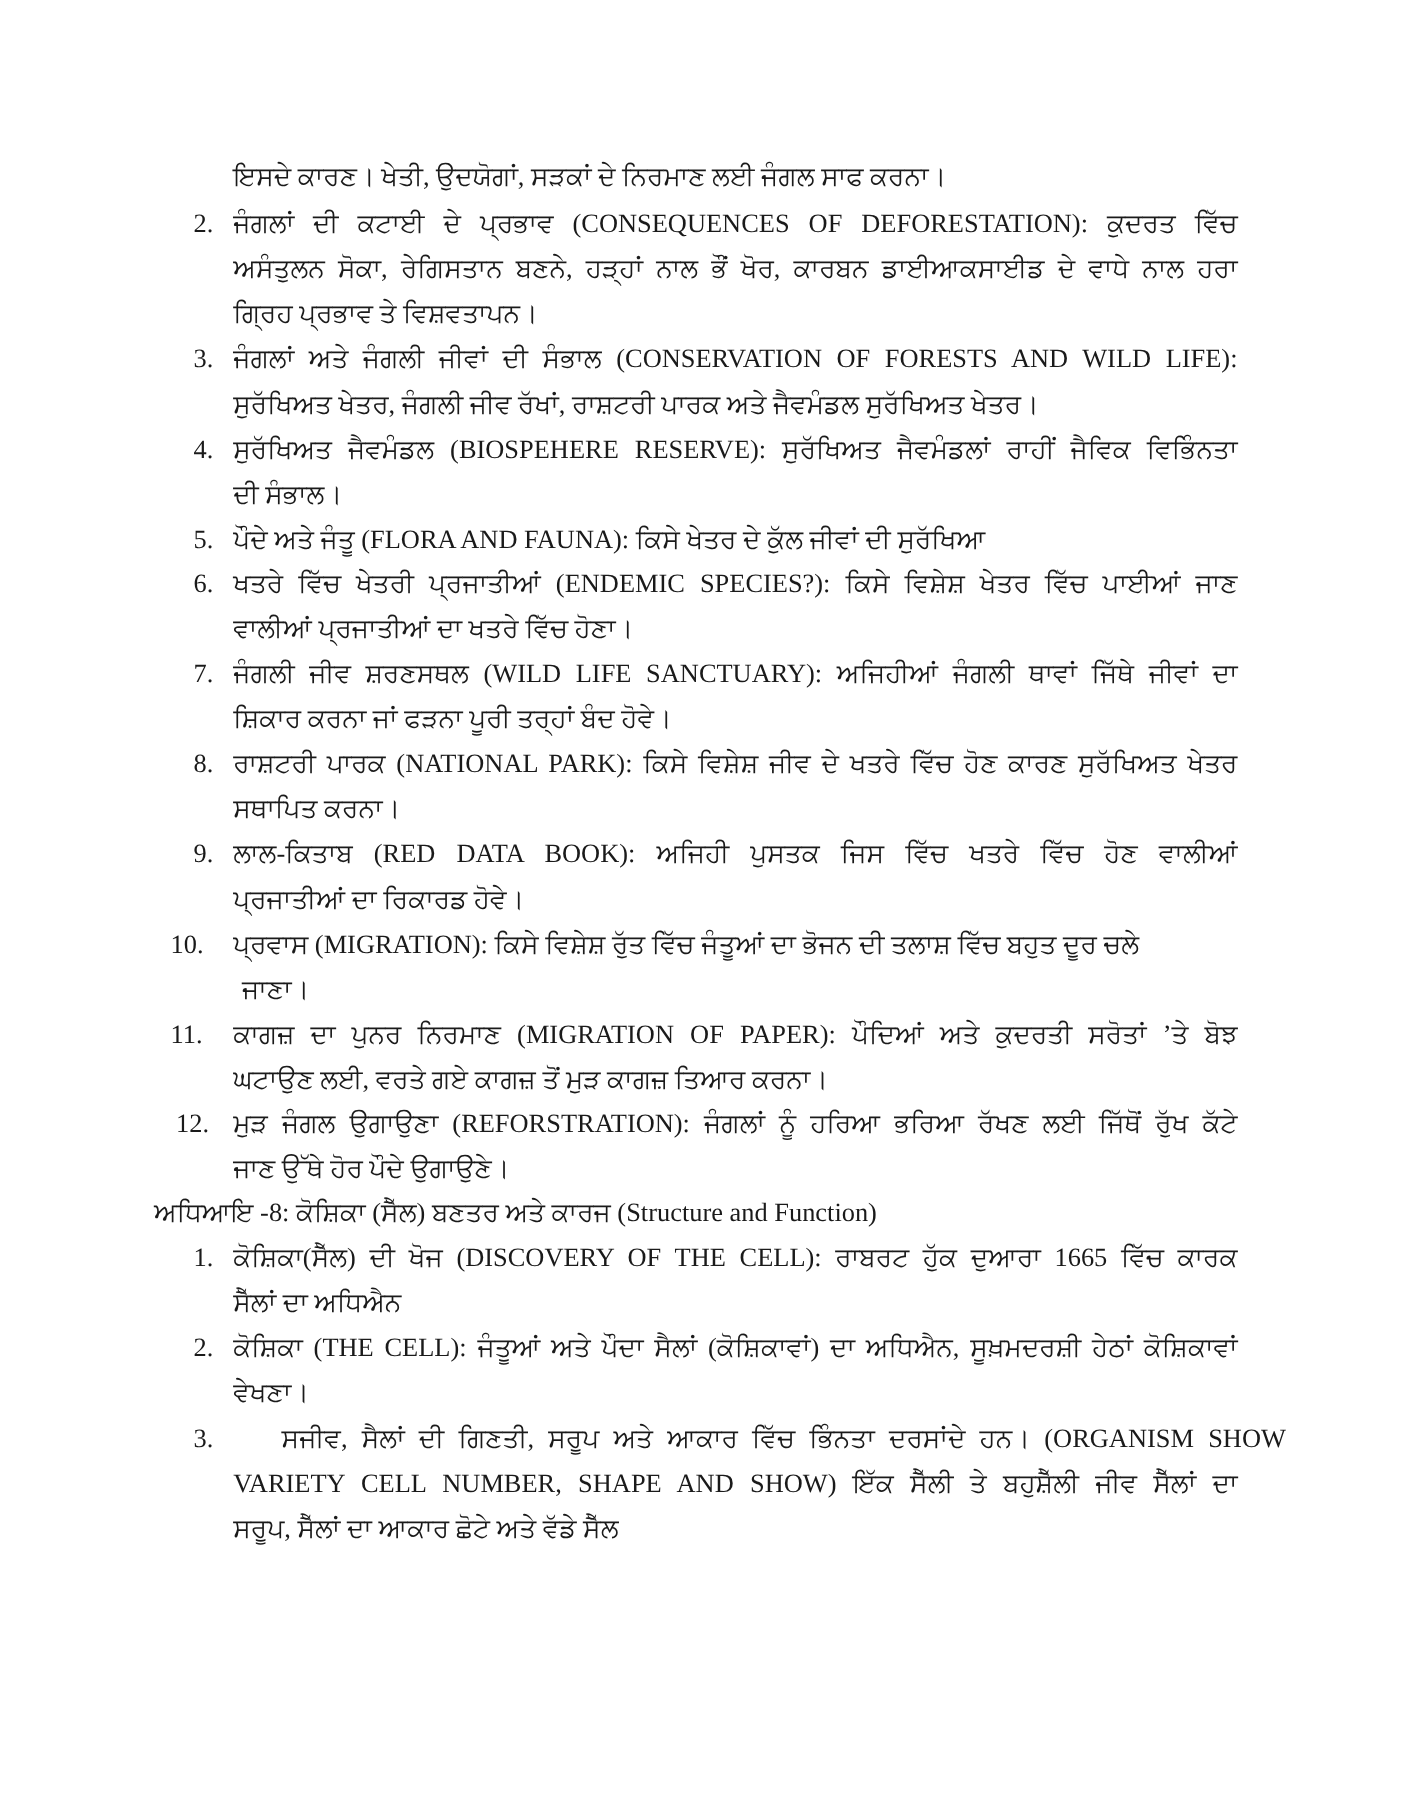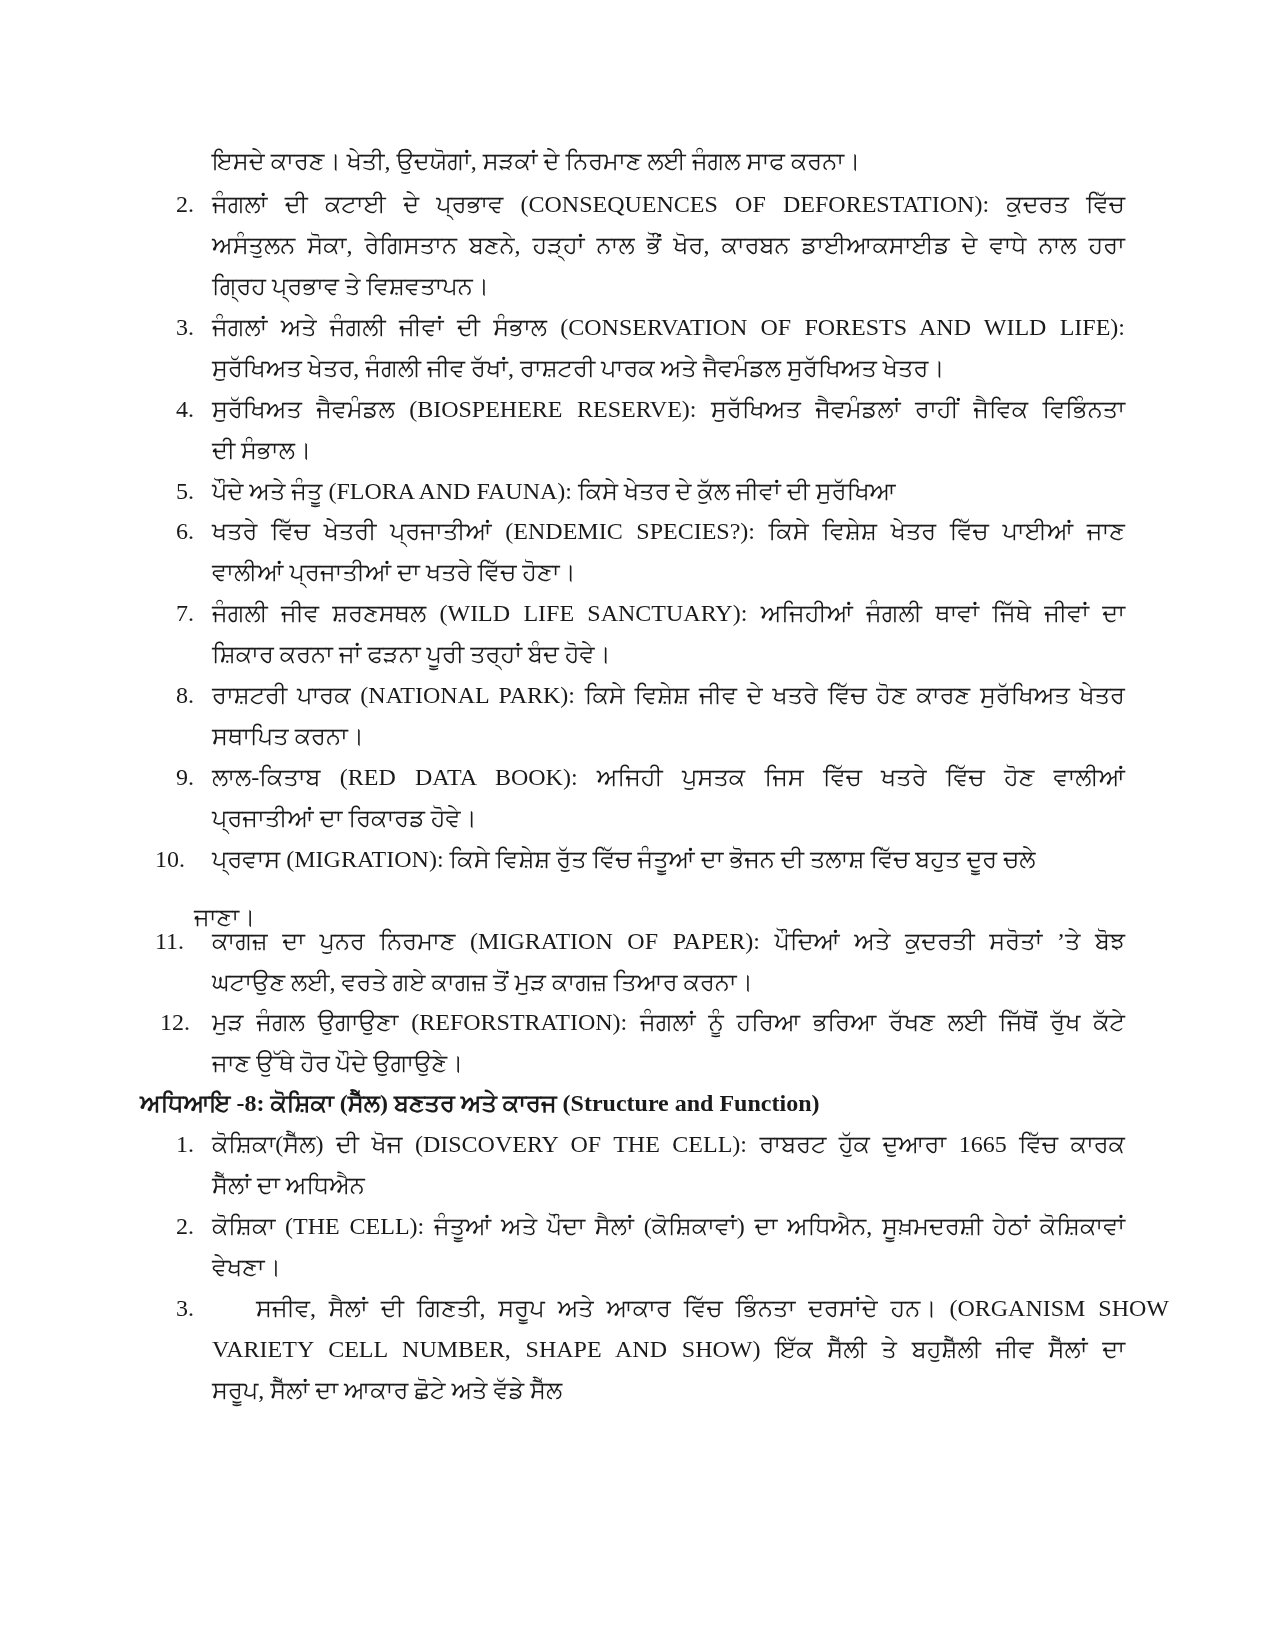--- a/index.html
+++ b/index.html
@@ -8,21 +8,21 @@
   .line {
     position: absolute;
     font-family: "Liberation Serif", "DejaVu Serif", serif;
     font-size: 24px;
     line-height: 30px;
     white-space: nowrap;
     color: #1a1a1a;
   }
   .just { text-align: justify; text-align-last: justify; }
   .num { position: absolute; font-family: "Liberation Serif", serif; font-size: 24px; line-height: 30px; }
-  .heading { font-weight: bold; text-align: right; }
+  .heading { font-weight: normal; text-align: right; }
 </style>
 </head>
 <body>
 
 <div class="page">
 
   <div class="line" style="left:212px; top:146px;">ਇਸਦੇ ਕਾਰਣ। ਖੇਤੀ, ਉਦਯੋਗਾਂ, ਸੜਕਾਂ ਦੇ ਨਿਰਮਾਣ ਲਈ ਜੰਗਲ ਸਾਫ ਕਰਨਾ।</div>
 
   <div class="num" style="left:176px; top:189px;">2.</div>
   <div class="line just" style="left:212px; top:189px; width:913px;">ਜੰਗਲਾਂ ਦੀ ਕਟਾਈ ਦੇ ਪ੍ਰਭਾਵ (CONSEQUENCES OF DEFORESTATION): ਕੁਦਰਤ ਵਿੱਚ</div>
@@ -51,21 +51,21 @@
   <div class="num" style="left:176px; top:680px;">8.</div>
   <div class="line just" style="left:212px; top:680px; width:913px;">ਰਾਸ਼ਟਰੀ ਪਾਰਕ (NATIONAL PARK): ਕਿਸੇ ਵਿਸ਼ੇਸ਼ ਜੀਵ ਦੇ ਖਤਰੇ ਵਿੱਚ ਹੋਣ ਕਾਰਣ ਸੁਰੱਖਿਅਤ ਖੇਤਰ</div>
   <div class="line" style="left:212px; top:721px;">ਸਥਾਪਿਤ ਕਰਨਾ।</div>
 
   <div class="num" style="left:176px; top:762px;">9.</div>
   <div class="line just" style="left:212px; top:762px; width:913px;">ਲਾਲ-ਕਿਤਾਬ (RED DATA BOOK): ਅਜਿਹੀ ਪੁਸਤਕ ਜਿਸ ਵਿੱਚ ਖਤਰੇ ਵਿੱਚ ਹੋਣ ਵਾਲੀਆਂ</div>
   <div class="line" style="left:212px; top:803px;">ਪ੍ਰਜਾਤੀਆਂ ਦਾ ਰਿਕਾਰਡ ਹੋਵੇ।</div>
 
   <div class="num" style="left:155px; top:844px;">10.</div>
   <div class="line" style="left:212px; top:844px;">ਪ੍ਰਵਾਸ (MIGRATION): ਕਿਸੇ ਵਿਸ਼ੇਸ਼ ਰੁੱਤ ਵਿੱਚ ਜੰਤੂਆਂ ਦਾ ਭੋਜਨ ਦੀ ਤਲਾਸ਼ ਵਿੱਚ ਬਹੁਤ ਦੂਰ ਚਲੇ</div>
-  <div class="line" style="left:194px; top:885px;margin-top:17px;">ਜਾਣਾ।</div>
+  <div class="line" style="left:220px; top:885px;">ਜਾਣਾ।</div>
 
   <div class="num" style="left:155px; top:926px;">11.</div>
   <div class="line just" style="left:212px; top:926px; width:913px;">ਕਾਗਜ਼ ਦਾ ਪੁਨਰ ਨਿਰਮਾਣ (MIGRATION OF PAPER): ਪੌਦਿਆਂ ਅਤੇ ਕੁਦਰਤੀ ਸਰੋਤਾਂ ’ਤੇ ਬੋਝ</div>
   <div class="line" style="left:212px; top:967px;">ਘਟਾਉਣ ਲਈ, ਵਰਤੇ ਗਏ ਕਾਗਜ਼ ਤੋਂ ਮੁੜ ਕਾਗਜ਼ ਤਿਆਰ ਕਰਨਾ।</div>
 
   <div class="num" style="left:160px; top:1007px;">12.</div>
   <div class="line just" style="left:212px; top:1007px; width:913px;">ਮੁੜ ਜੰਗਲ ਉਗਾਉਣਾ (REFORSTRATION): ਜੰਗਲਾਂ ਨੂੰ ਹਰਿਆ ਭਰਿਆ ਰੱਖਣ ਲਈ ਜਿੱਥੋਂ ਰੁੱਖ ਕੱਟੇ</div>
   <div class="line" style="left:212px; top:1048px;">ਜਾਣ ਉੱਥੇ ਹੋਰ ਪੌਦੇ ਉਗਾਉਣੇ।</div>
 
   <div class="line heading" style="left:140px; top:1088px;">ਅਧਿਆਇ -8: ਕੋਸ਼ਿਕਾ (ਸੈੱਲ) ਬਣਤਰ ਅਤੇ ਕਾਰਜ (Structure and Function)</div>

